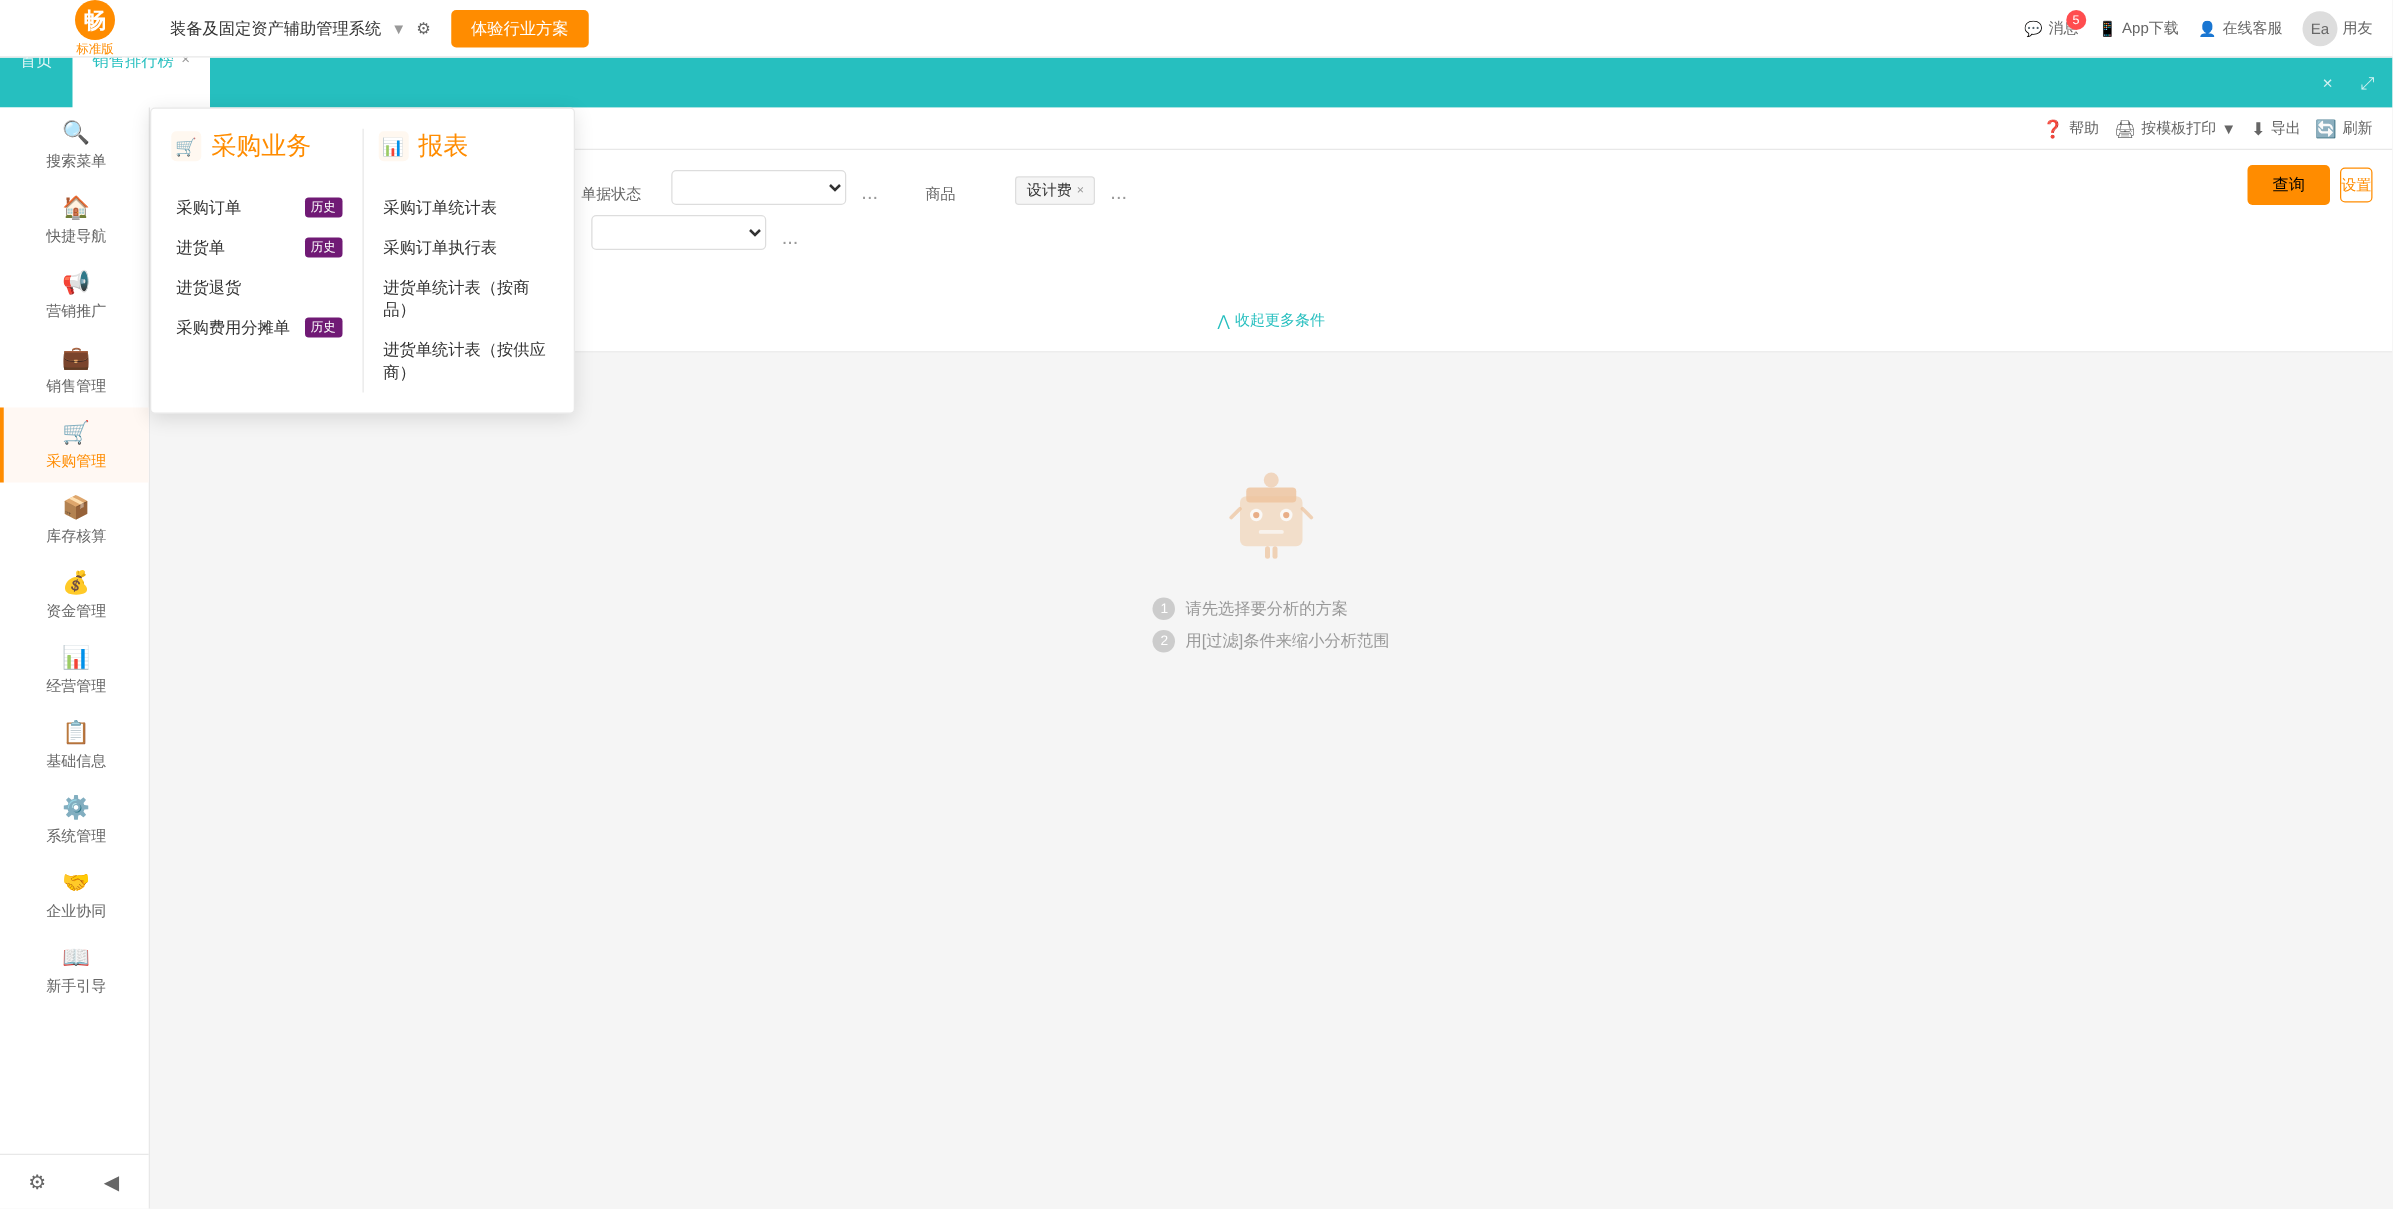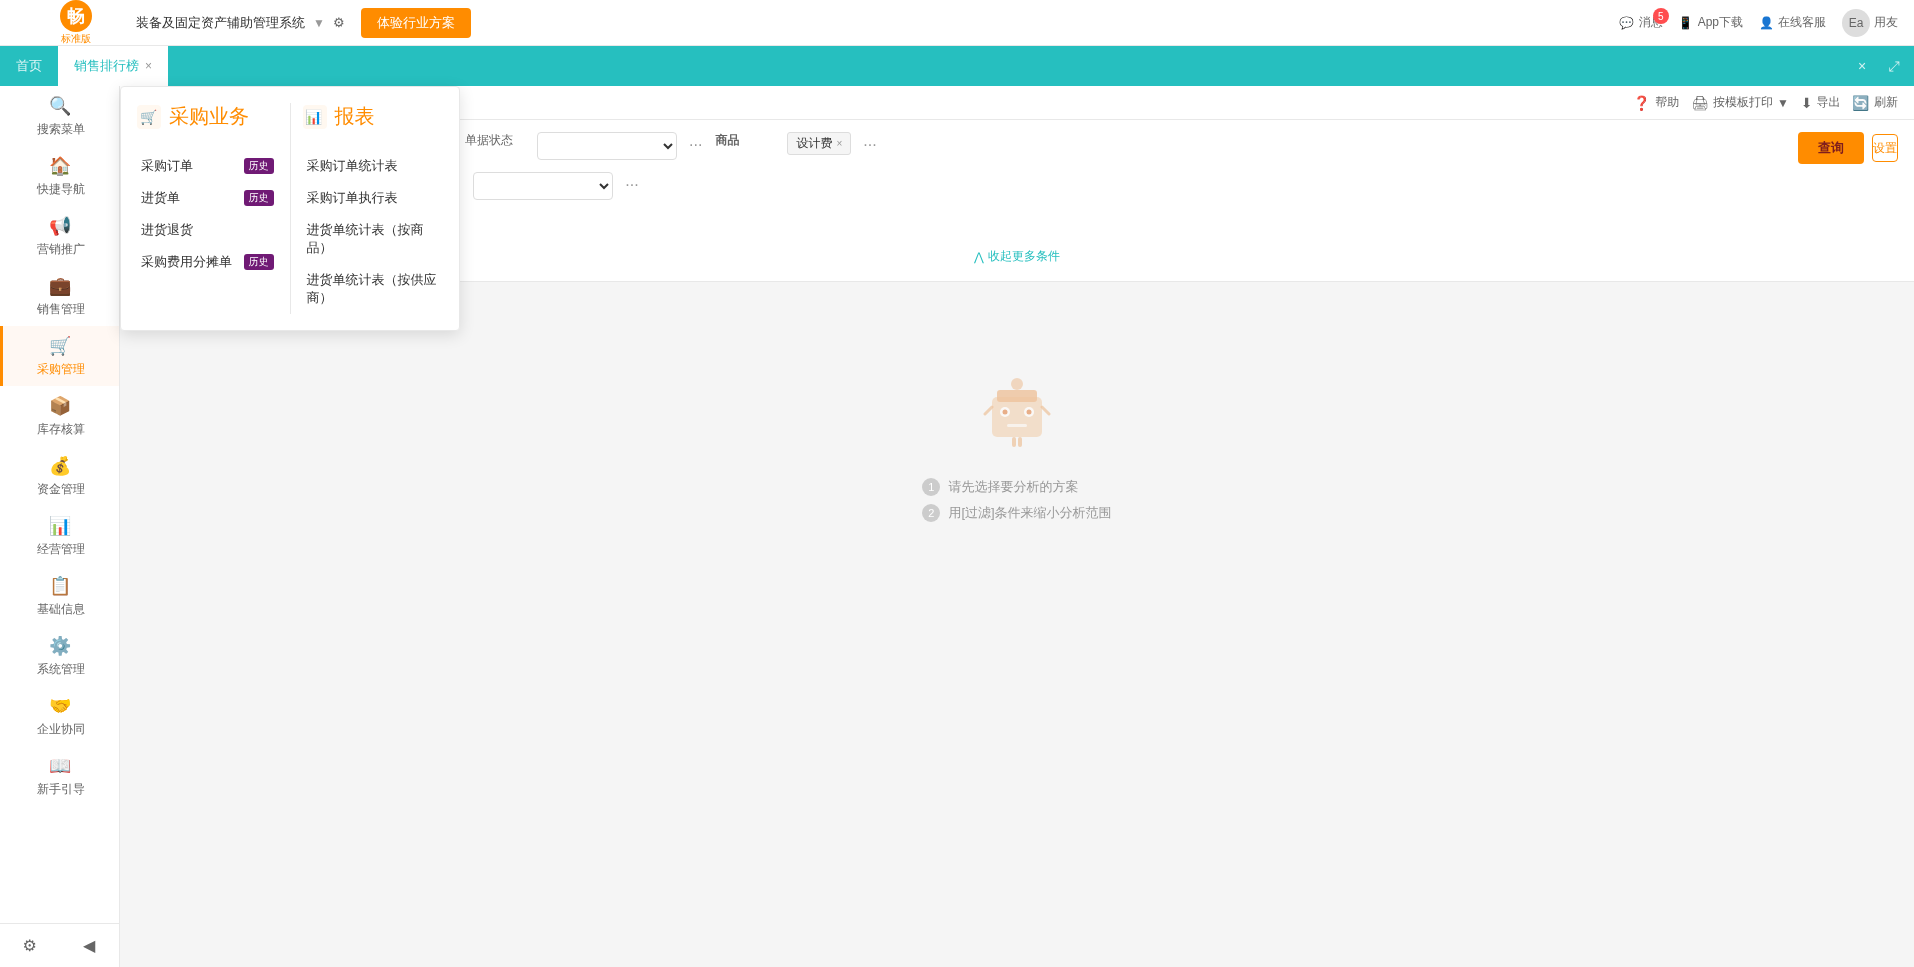--- a/index.html
+++ b/index.html
@@ -119,21 +119,20 @@
     .nav-tabs-bar {
       height: 40px;
       background: #26bfbf;
       display: flex;
       align-items: center;
       padding: 0;
     }
     .nav-tab {
       height: 52px;
       display: flex;
-      align-items: center;
       padding: 0 16px;
       cursor: pointer;
       color: rgba(255,255,255,0.85);
       font-size: 13px;
       position: relative;
     }
     .nav-tab.active {
       background: #fff;
       color: #26bfbf;
     }
@@ -245,21 +244,21 @@
     }
 
     
     .filter-area {
       background: #fff;
       padding: 12px 16px;
       border-bottom: 1px solid #e8e8e8;
     }
     .filter-row {
       display: flex;
-      align-items: flex-start;
+      align-items: flex-end;
       gap: 12px;
       margin-bottom: 8px;
     }
     .filter-label {
       color: #666;
       font-size: 12px;
       white-space: nowrap;
       min-width: 60px;
     }
     .filter-select {
@@ -305,28 +304,27 @@
       cursor: pointer;
       background: #fff;
     }
     .date-chip.active {
       background: #e6f7f7;
       border-color: #26bfbf;
       color: #26bfbf;
     }
     .query-btn {
       background: #ff8c00;
-      color: #7f1d1d;
+      color: #000000;
       border: none;
       padding: 6px 20px;
       border-radius: 4px;
       cursor: pointer;
       font-size: 13px;
       height: 32px;
-      font-weight: bold;
     }
     .set-btn {
       background: #fff;
       color: #ff8c00;
       border: 1px solid #ff8c00;
       padding: 5px 0;
       border-radius: 4px;
       cursor: pointer;
       font-size: 12px;
       height: 28px;
@@ -606,21 +604,21 @@
           </div>
           <span style="color:#999; font-size:12px; margin-left:4px;">~2024-12-31</span>
         </div>
 
         <span class="filter-label" style="margin-left:16px;">单据状态</span>
         <select class="filter-select" style="min-width:140px;">
           <option></option>
         </select>
         <span class="dots-btn">...</span>
 
-        <span class="filter-label" style="margin-left:1px;font-weight:bold;">商品</span>
+        <span class="filter-label" style="margin-left:26px;">商品</span>
         <div class="filter-tag">
           <span>设计费</span>
           <span class="tag-close">×</span>
         </div>
         <span class="dots-btn">...</span>
 
         <div style="margin-left:auto; display:flex; gap:8px; align-items:center;">
           <button class="query-btn">查询</button>
           <button class="set-btn">设置</button>
         </div>

